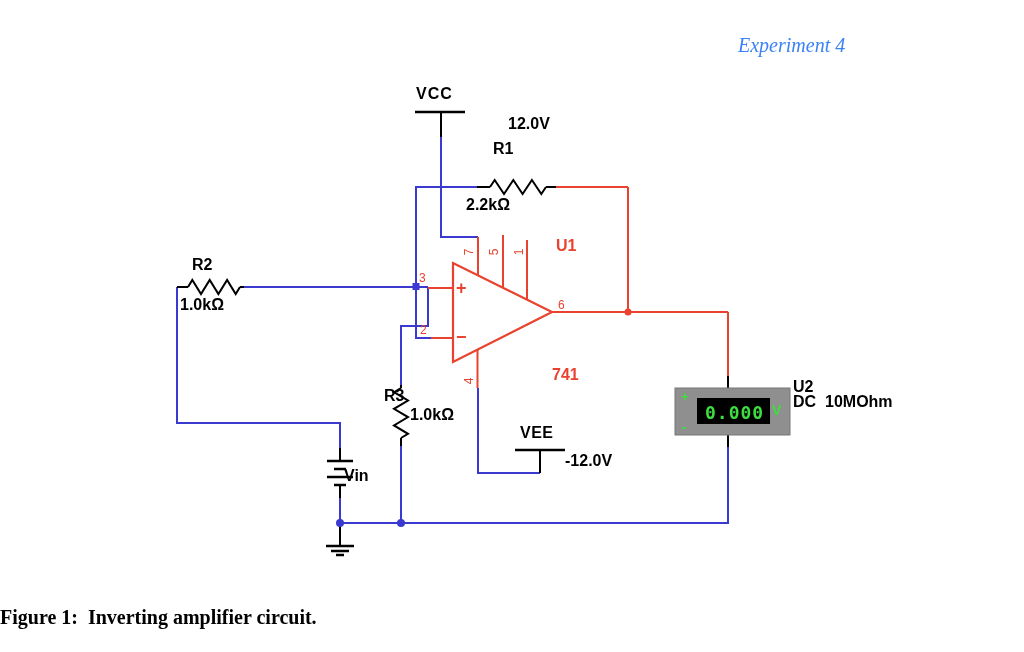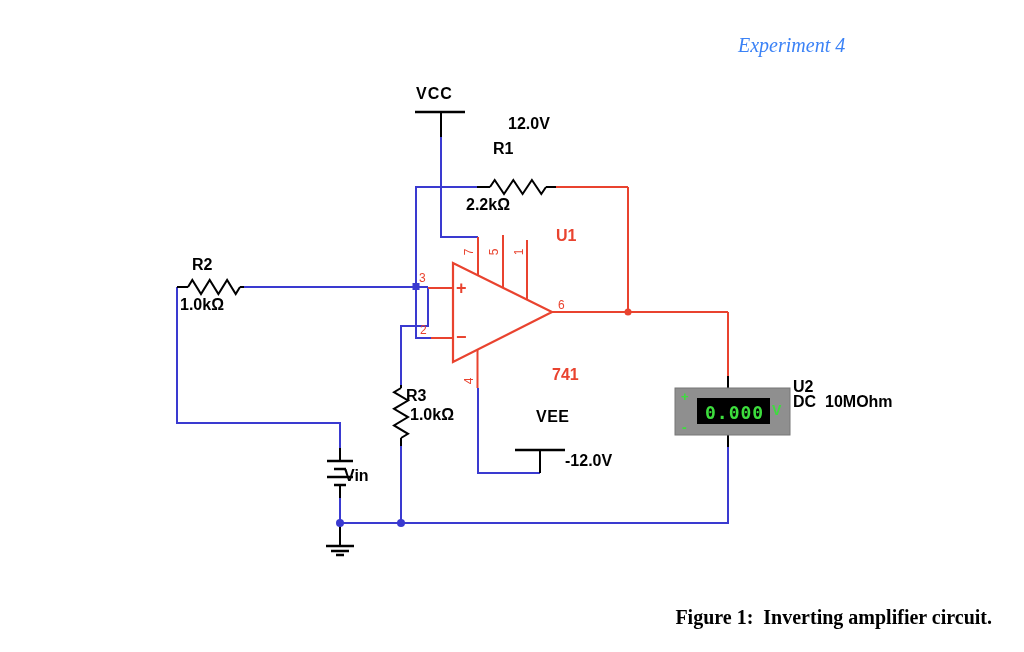--- a/index.html
+++ b/index.html
@@ -18,21 +18,21 @@
   .dotr{fill:var(--symbol-red);stroke:none;}
   .lbl{position:absolute;font-weight:bold;font-size:16px;color:var(--text-black);
        white-space:pre;line-height:1;}
   .redlbl{color:var(--symbol-red);}
   .pin{position:absolute;font-size:12px;font-weight:normal;color:var(--symbol-red);
        white-space:pre;line-height:1;}
   .rot{transform:rotate(-90deg);transform-origin:center center;}
   .opsign{position:absolute;font-size:18px;font-weight:bold;color:var(--symbol-red);line-height:1;}
   .serif-i{position:absolute;font-family:"Liberation Serif",serif;font-style:italic;
            font-size:20px;color:#3b82f6;white-space:pre;line-height:1.25;}
-  .caption{position:absolute;left:0;top:606px;width:992px;text-align:right;
+  .caption{position:absolute;left:0;top:606px;width:992px;text-align:left;
            font-family:"Liberation Serif",serif;font-weight:bold;font-size:20px;
            color:#000;white-space:pre;}
   .meter-green{position:absolute;color:var(--display-green);font-weight:bold;
                white-space:pre;line-height:1;}
   .reading{font-family:"DejaVu Sans Mono",monospace;font-size:18px;letter-spacing:1px;}
 </style>
 </head>
 <body>
 
 <div id="page">
@@ -125,29 +125,29 @@
 
   <div class="lbl" style="left:416px;top:86px;letter-spacing:1px;">VCC</div>
   <div class="lbl" style="left:467px;top:116px;margin-left:41px;">12.0V</div>
 
   <div class="lbl" style="left:493px;top:141px;">R1</div>
   <div class="lbl" style="left:466px;top:197px;">2.2kΩ</div>
 
   <div class="lbl" style="left:192px;top:257px;">R2</div>
   <div class="lbl" style="left:180px;top:297px;">1.0kΩ</div>
 
-  <div class="lbl" style="left:406px;top:388px;">R3</div>
+  <div class="lbl" style="left:384px;top:388px;">R3</div>
   <div class="lbl" style="left:410px;top:407px;">1.0kΩ</div>
 
-  <div class="lbl" style="left:520px;top:409px;letter-spacing:0.5px;margin-left:16px;">VEE</div>
+  <div class="lbl" style="left:520px;top:425px;letter-spacing:0.5px;">VEE</div>
   <div class="lbl" style="left:565px;top:453px;">-12.0V</div>
 
   <div class="lbl" style="left:344px;top:468px;">Vin</div>
 
-  <div class="lbl redlbl" style="left:556px;top:228px;">U1</div>
+  <div class="lbl redlbl" style="left:556px;top:238px;">U1</div>
   <div class="lbl redlbl" style="left:552px;top:367px;">741</div>
 
   <div class="opsign" style="left:456px;top:279px;">+</div>
   <div class="opsign" style="left:456px;top:328px;">−</div>
 
   <div class="pin" style="left:419px;top:272px;">3</div>
   <div class="pin" style="left:420px;top:324px;">2</div>
   <div class="pin" style="left:558px;top:299px;">6</div>
   <div class="pin rot" style="left:466px;top:246px;">7</div>
   <div class="pin rot" style="left:491px;top:246px;">5</div>

